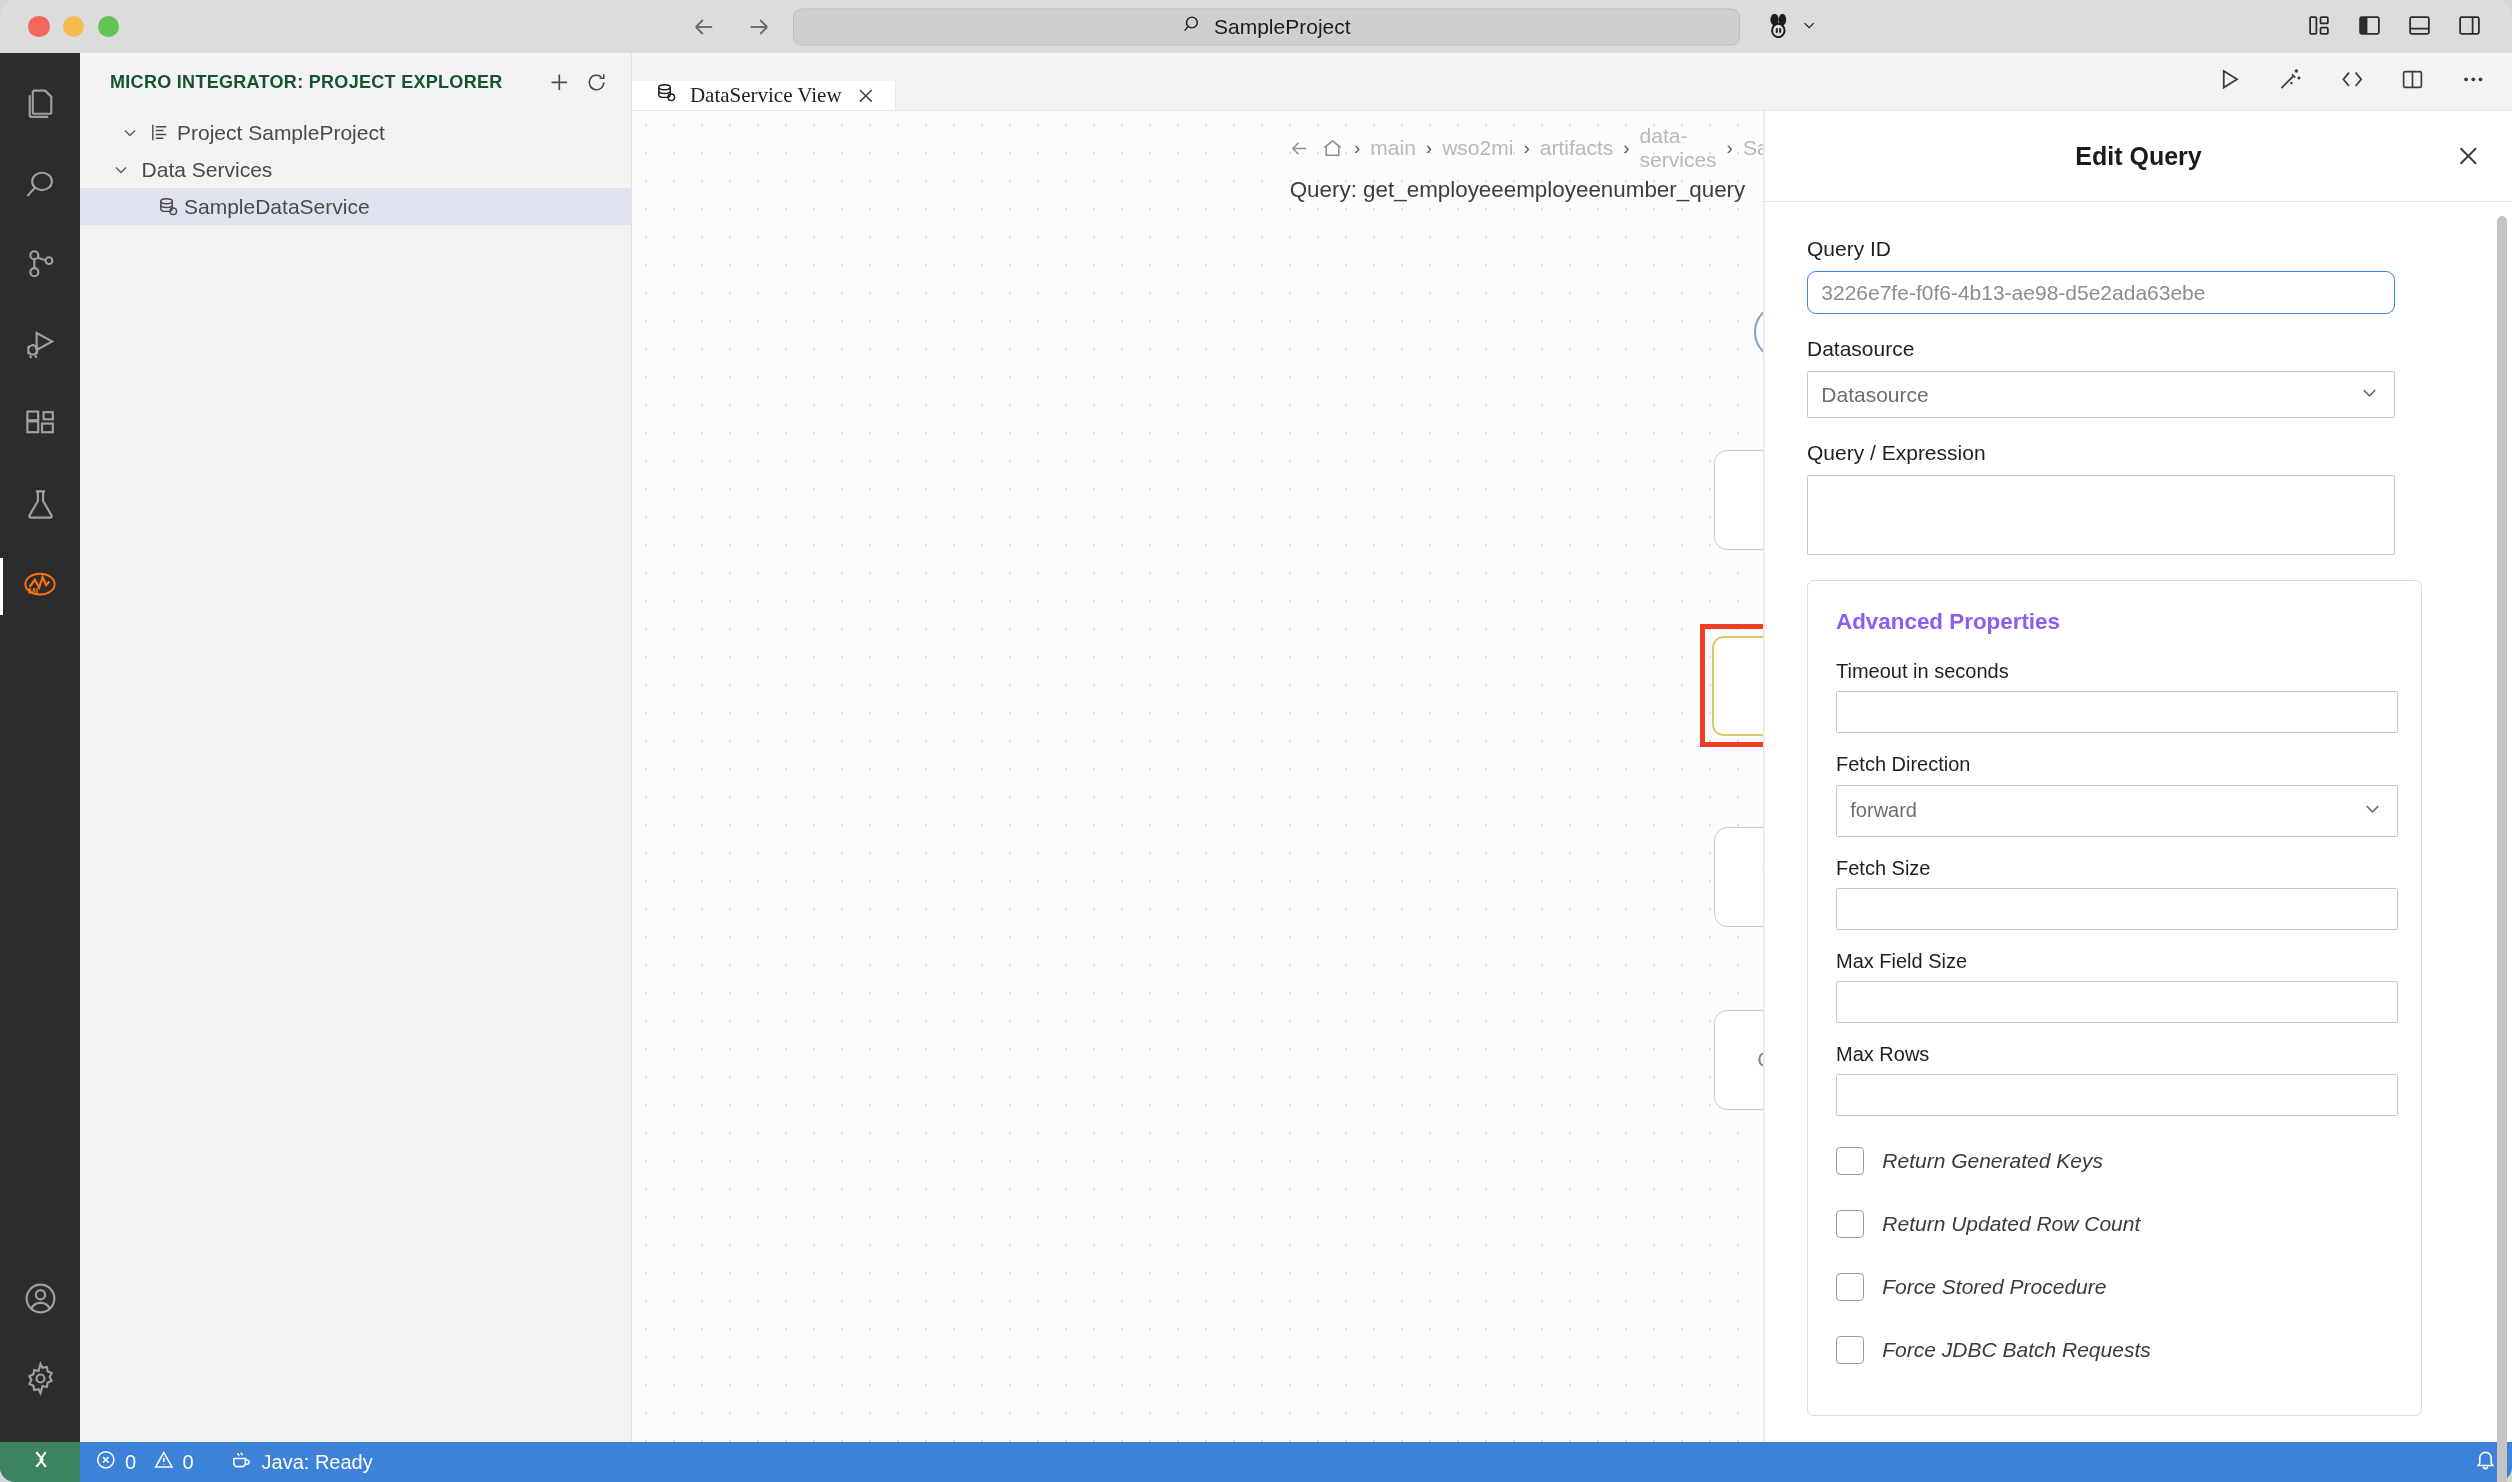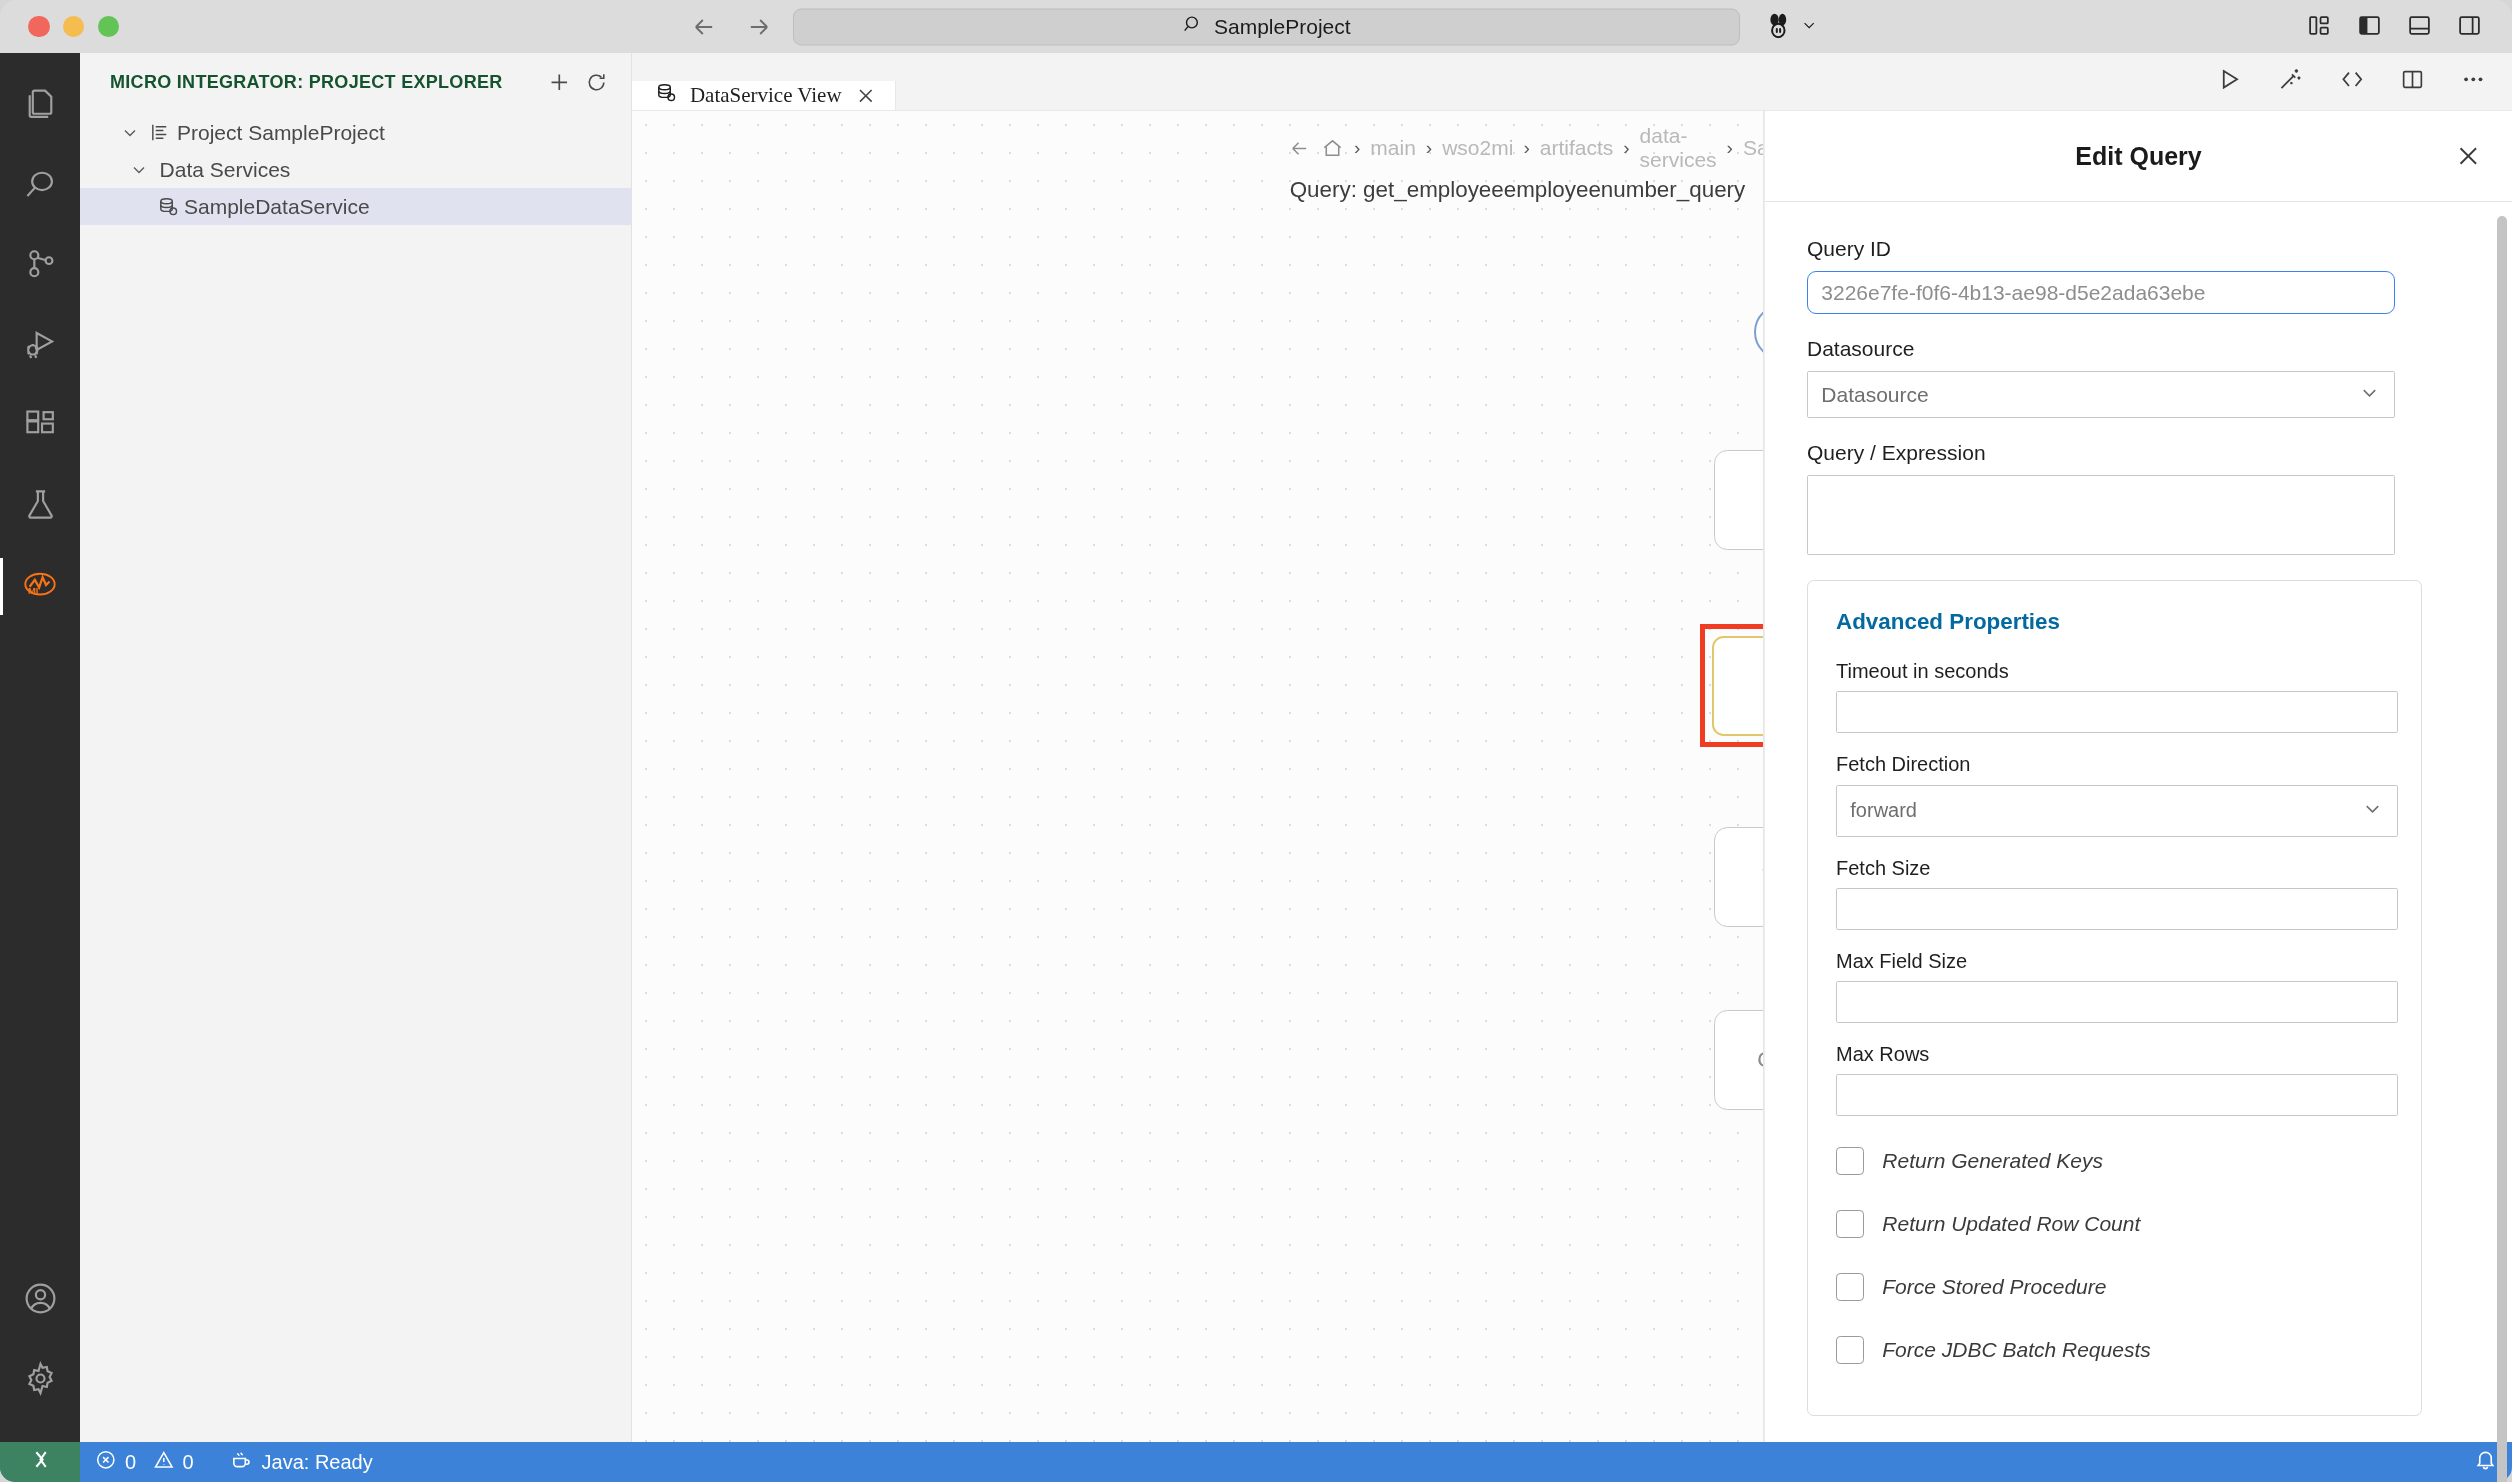--- a/index.html
+++ b/index.html
@@ -203,21 +203,21 @@
     background: #fff;
   }
   .fgroup { margin-bottom: 23px; }
 
   .advanced {
     margin-top: 25px;
     border: 0.8px solid #dcdcdc; border-radius: 6.6px;
     padding: 28px 28px 33px 28px;
     width: 615px;
   }
-  .adv-title { font-size: 22.4px; font-weight: bold; color: #0369a1; margin-bottom: 25px; }
+  .adv-title { font-size: 22.4px; font-weight: bold; color: #8b5cf6; margin-bottom: 25px; }
   .adv-label { font-size: 20px; color: #1f1f1f; margin-bottom: 8.3px; display: block; }
   .adv-input {
     width: 562px; height: 42px; border: 0.8px solid #c7c7c7; border-radius: 1.7px; background: #fff;
   }
   .adv-select {
     width: 562px; height: 52px; border: 0.8px solid #c7c7c7; border-radius: 1.7px; background: #fff;
     display: flex; align-items: center; justify-content: space-between;
     padding: 0 13.3px; font-size: 20px; color: #6e6e6e;
   }
   .adv-group { margin-bottom: 20px; }
@@ -440,21 +440,21 @@
           </span>
           <span class="tree-ico">
             <svg width="23" height="23" viewBox="0 0 24 24" fill="none" stroke="currentColor" stroke-width="1.5">
                 <path d="M4 4v16"></path>
                 <path d="M7 6h11M7 10h8M7 14h11M7 18h8"></path>
               </svg>
           </span>
           <span>Project SampleProject</span>
         </div>
 
-        <div class="tree-row" style="padding-left:45px">
+        <div class="tree-row" style="padding-left:27px">
           <span class="chev">
             <svg width="20" height="20" viewBox="0 0 24 24" fill="none" stroke="currentColor" stroke-width="1.6">
                 <path d="M6 9l6 6 6-6"></path>
               </svg>
           </span>
           <span style="padding-left:6.6px">Data Services</span>
         </div>
 
         <div class="tree-row selected" style="padding-left:71px;position:relative">
           <span class="tree-ico">

